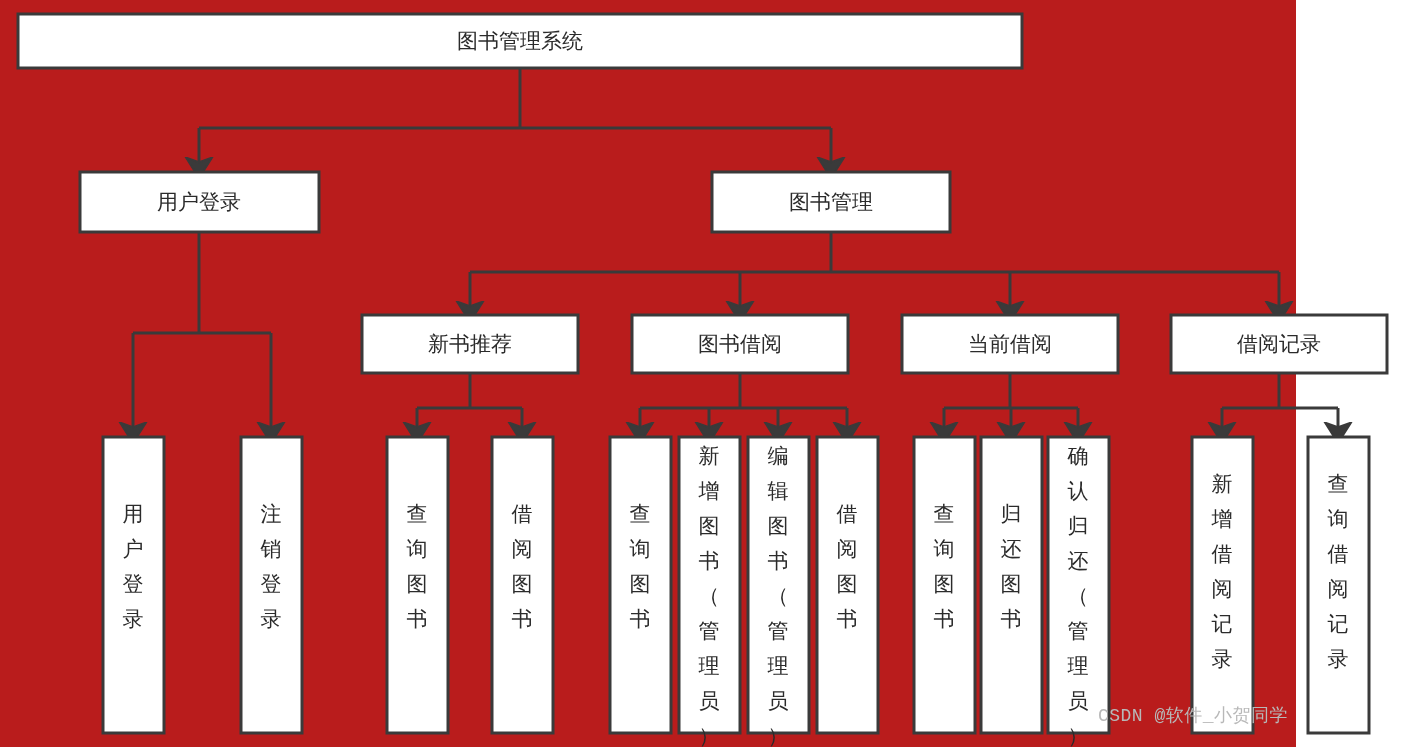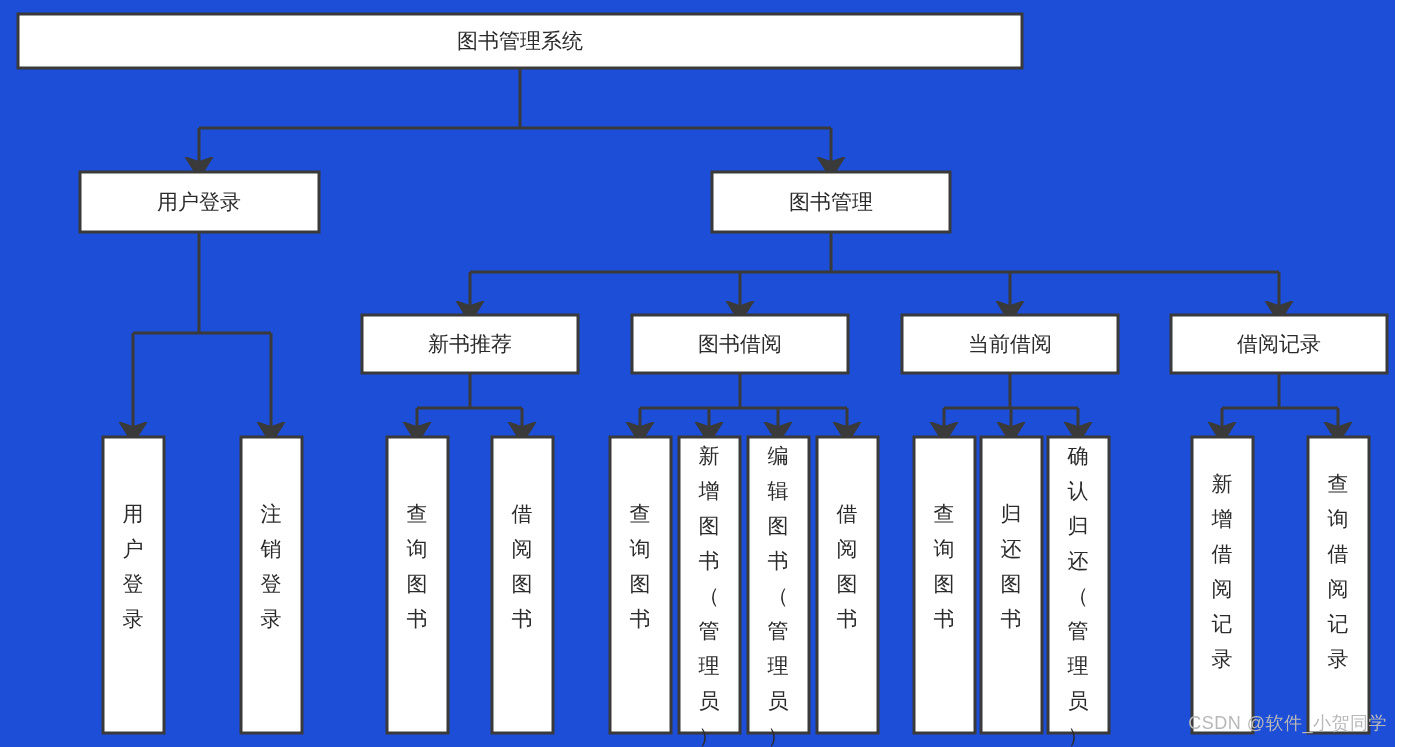--- a/index.html
+++ b/index.html
@@ -9,23 +9,23 @@
     background: #ffffff;
   }
   body {
     width: 1405px;
     height: 747px;
     font-family: "DejaVu Sans", "Liberation Sans", sans-serif;
     overflow: hidden;
   }
   #diagram-root {
     position: relative;
-    width: 1395px;
+    width: 1296px;
     height: 747px;
-    background: #1d4ed8;
+    background: #b91c1c;
   }
   svg#flow-svg {
     position: absolute;
     left: 0;
     top: 0;
     width: 1405px;
     height: 747px;
   }
   .node-rect {
     fill: #ffffff;
@@ -47,22 +47,22 @@
   }
   .connector {
     stroke: #3a3a3a;
     stroke-width: 3;
     fill: none;
     stroke-linecap: butt;
   }
   .watermark-text {
     position: absolute;
     right: 8px;
-    bottom: 12px;
-    font-family: Liberation Sans, sans-serif;
+    bottom: 20px;
+    font-family: Liberation Mono, monospace;
     font-size: 18px;
     color: #b8b8b8;
     white-space: nowrap;
     letter-spacing: 0.5px;
     user-select: none;
   }
 </style>
 </head>
 <body>
 

